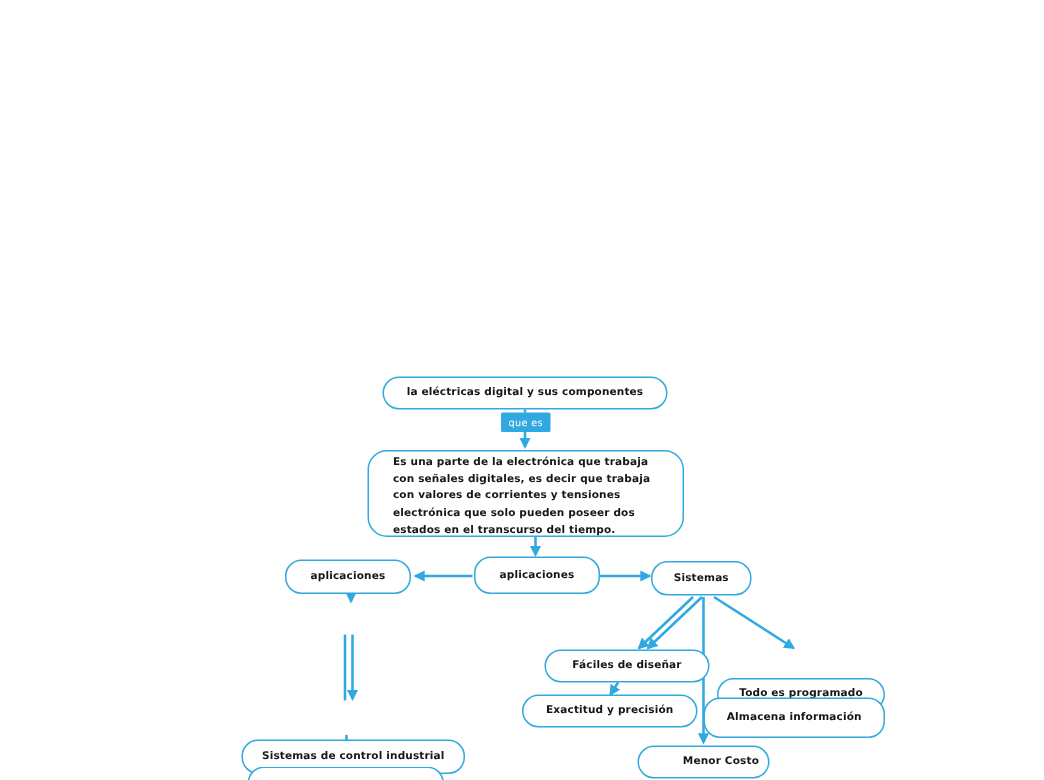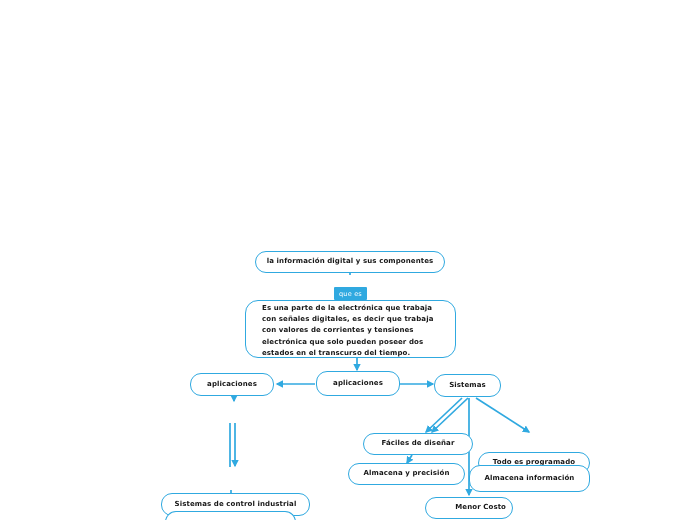--- a/index.html
+++ b/index.html
@@ -77,21 +77,20 @@
     box-sizing: border-box;
     background: #30a9e0;
     color: #ffffff;
     font-size: 6.5px;
     font-weight: normal;
     letter-spacing: 0.2px;
     display: flex;
     align-items: center;
     justify-content: center;
     border-radius: 1px;
-    margin-top: 12px;
   }
 </style>
 </head>
 <body>
 
 <div id="canvas">
 
   <svg id="edges" viewBox="0 0 696 520">
     <defs>
       <marker id="ah" markerWidth="5" markerHeight="5" refX="3.6" refY="2.2" orient="auto" markerUnits="strokeWidth">
@@ -127,21 +126,21 @@
 
       <line x1="412" y1="455" x2="407" y2="463" marker-end="url(#ah)"></line>
 
       <line x1="523" y1="455" x2="529" y2="463" marker-end="url(#ah)"></line>
 
       <line x1="469" y1="520" x2="469" y2="520.5"></line>
     </g>
   </svg>
 
   <div class="node" style="left:255px; top:251px; width:190px; height:22px;">
-    <span>la información digital y sus componentes</span>
+    <span>la eléctricas digital y sus componentes</span>
   </div>
 
   <div class="edge-label" style="left:334px; top:275px; width:33px; height:13px;">
     <span>que es</span>
   </div>
 
   <div class="node para" style="left:245px; top:300px; width:211px; height:58px;">
     <span>
       <span>Es una parte de la electrónica que trabaja</span><br>
       <span>con señales digitales, es decir que trabaja</span><br>
@@ -174,21 +173,21 @@
 
   <div class="node" style="left:363px; top:433px; width:110px; height:22px;">
     <span>Fáciles de diseñar</span>
   </div>
 
   <div class="node" style="left:478px; top:452px; width:112px; height:22px;">
     <span>Todo es programado</span>
   </div>
 
   <div class="node" style="left:348px; top:463px; width:117px; height:22px;">
-    <span>Almacena y precisión</span>
+    <span>Exactitud y precisión</span>
   </div>
 
   <div class="node" style="left:469px; top:465px; width:121px; height:27px;">
     <span>Almacena información</span>
   </div>
 
   <div class="node" style="left:425px; top:497px; width:88px; height:22px;justify-content:flex-end;">
     <span>Menor Costo</span>
   </div>
 

